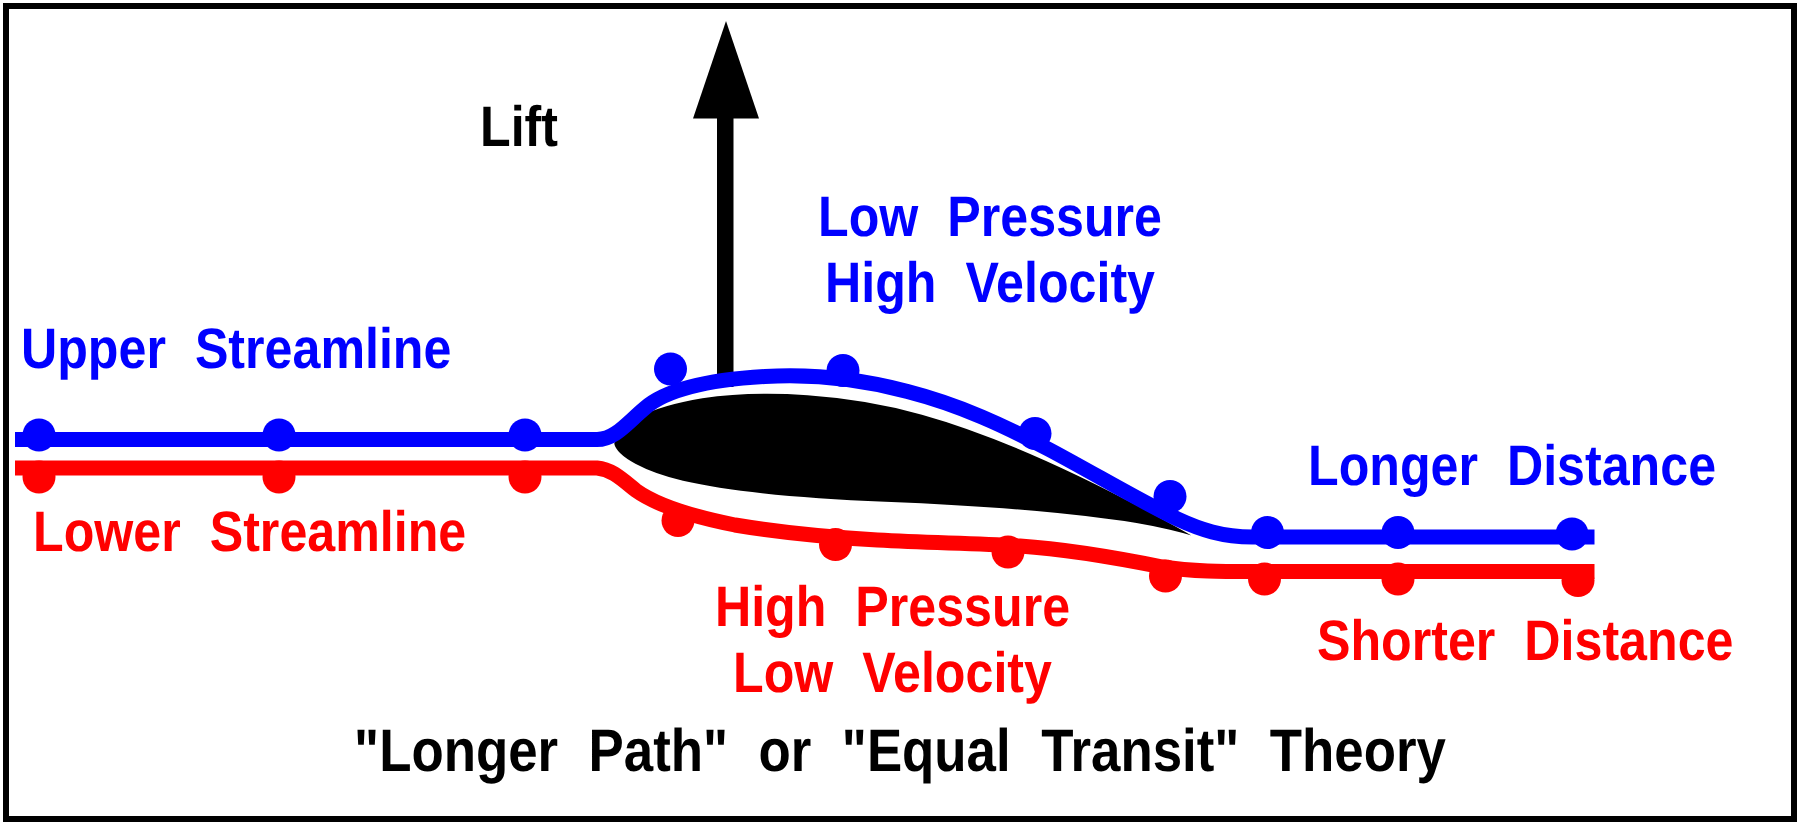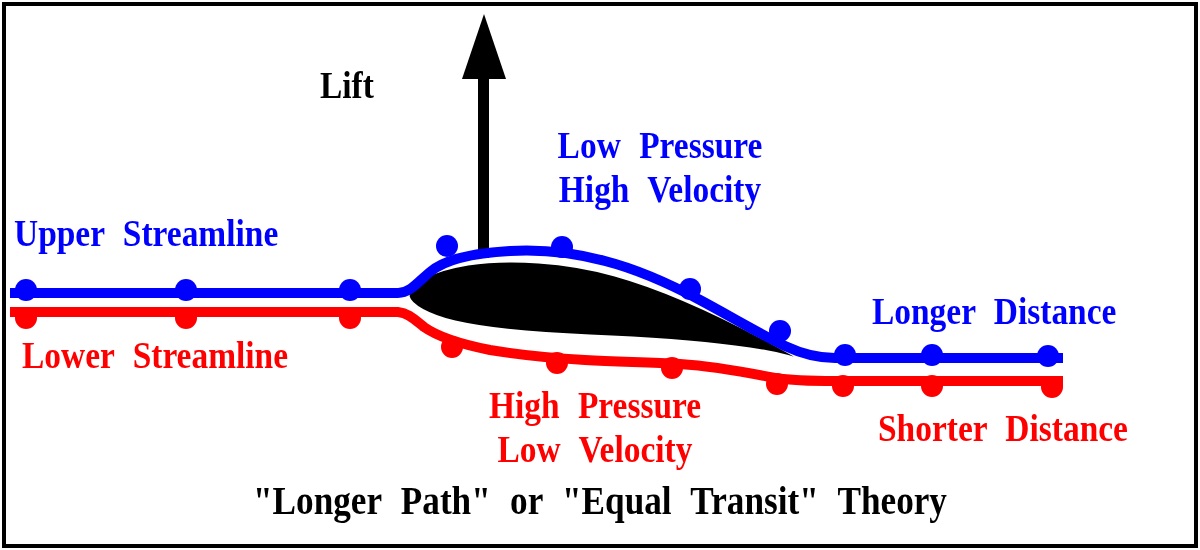--- a/index.html
+++ b/index.html
@@ -1,18 +1,18 @@
 <!DOCTYPE html>
 <html><head>
 <meta charset="utf-8">
 <style>
   html,body{margin:0;padding:0;background:#fff;}
   .canvas{
     position:relative;width:1200px;height:550px;background:#fff;
-    overflow:hidden;font-family:Liberation Serif, serif;
+    overflow:hidden;font-family:Liberation Sans, sans-serif;
   }
   .frame{position:absolute;left:2px;top:2px;right:2px;bottom:2px;border:4px solid #000;}
   svg.diagram{position:absolute;left:0;top:0;}
   .lbl{
     position:absolute;font-weight:bold;font-size:38px;line-height:1.0;
     white-space:nowrap;word-spacing:0.30em;
     transform:scaleX(0.88);transform-origin:left top;
   }
   .lbl.two-line{line-height:1.15;text-align:center;transform-origin:center top;}
   .caption{

